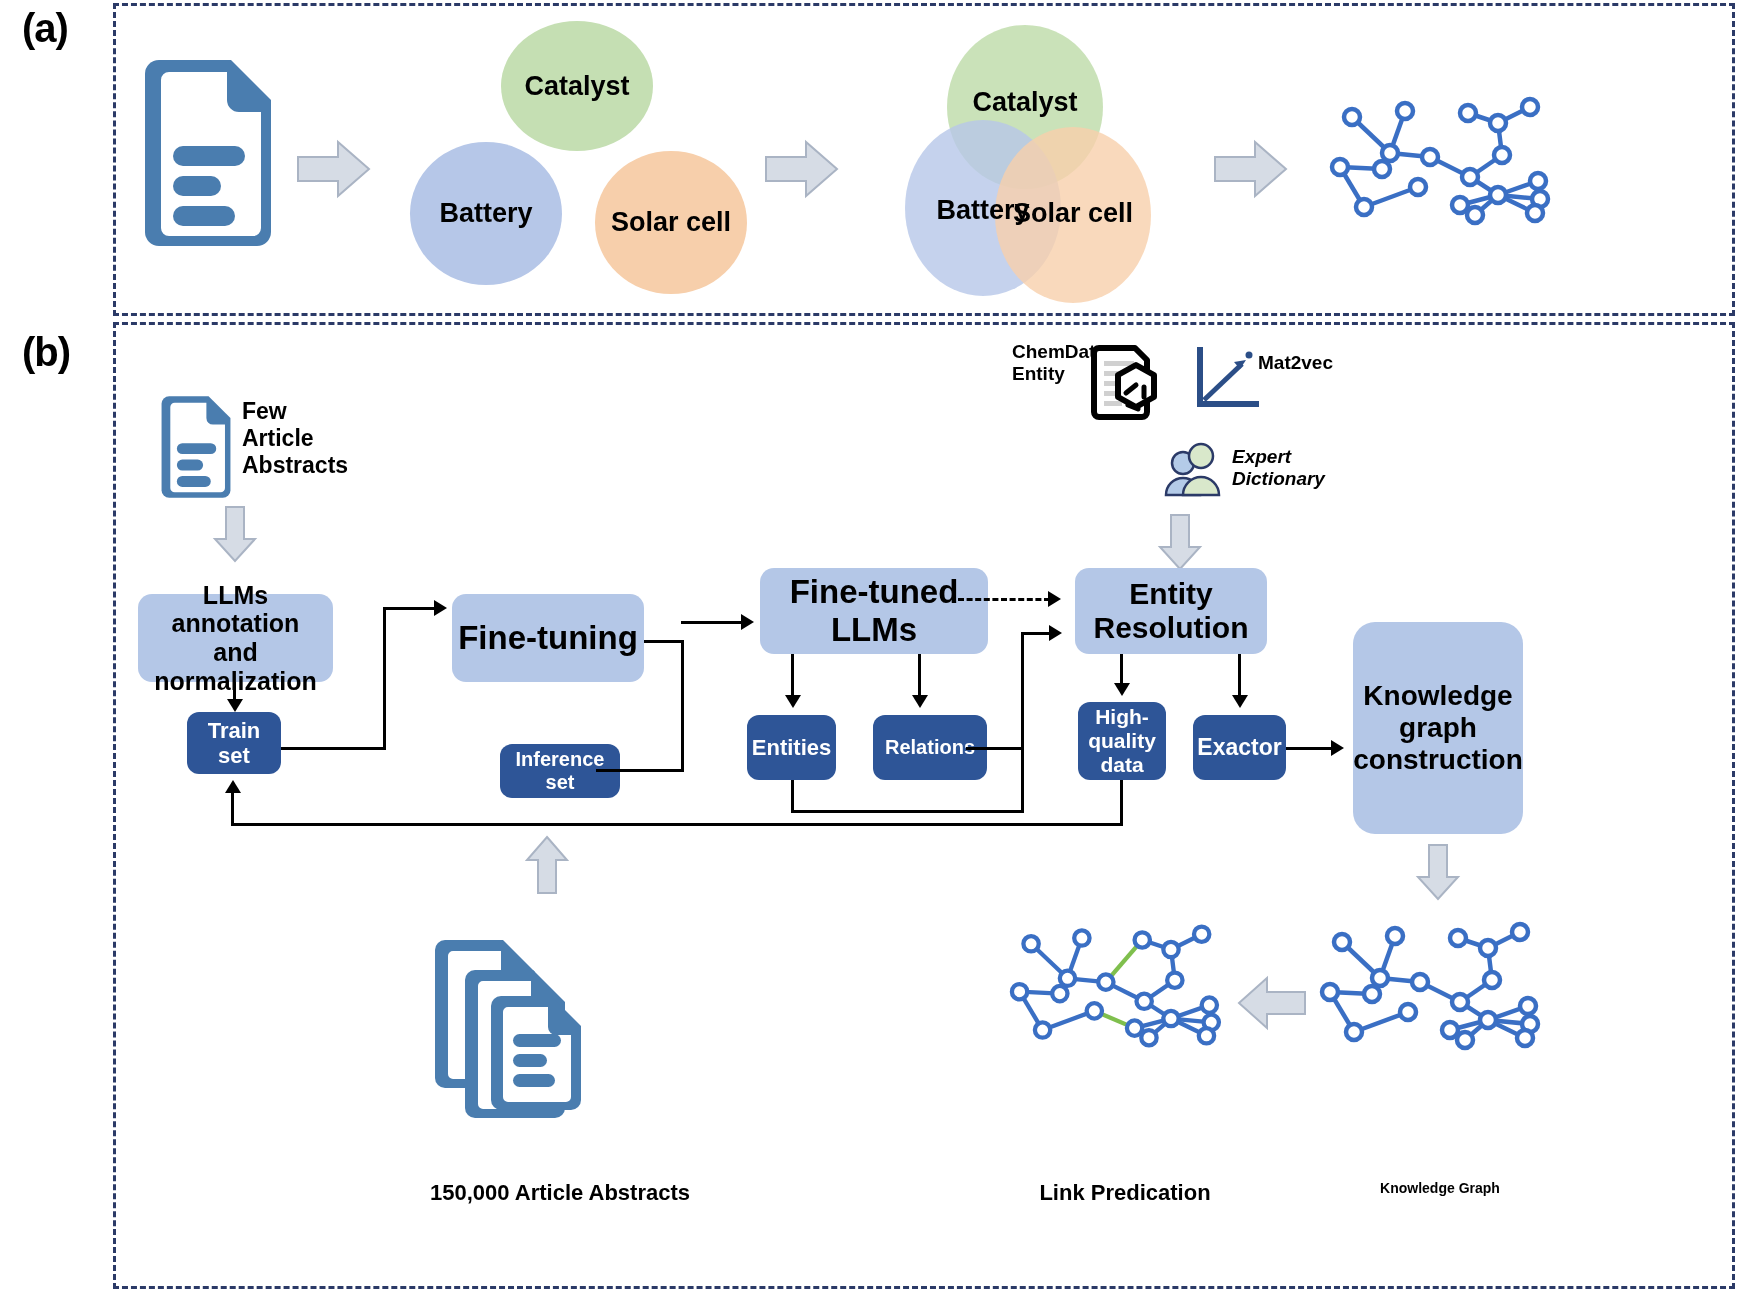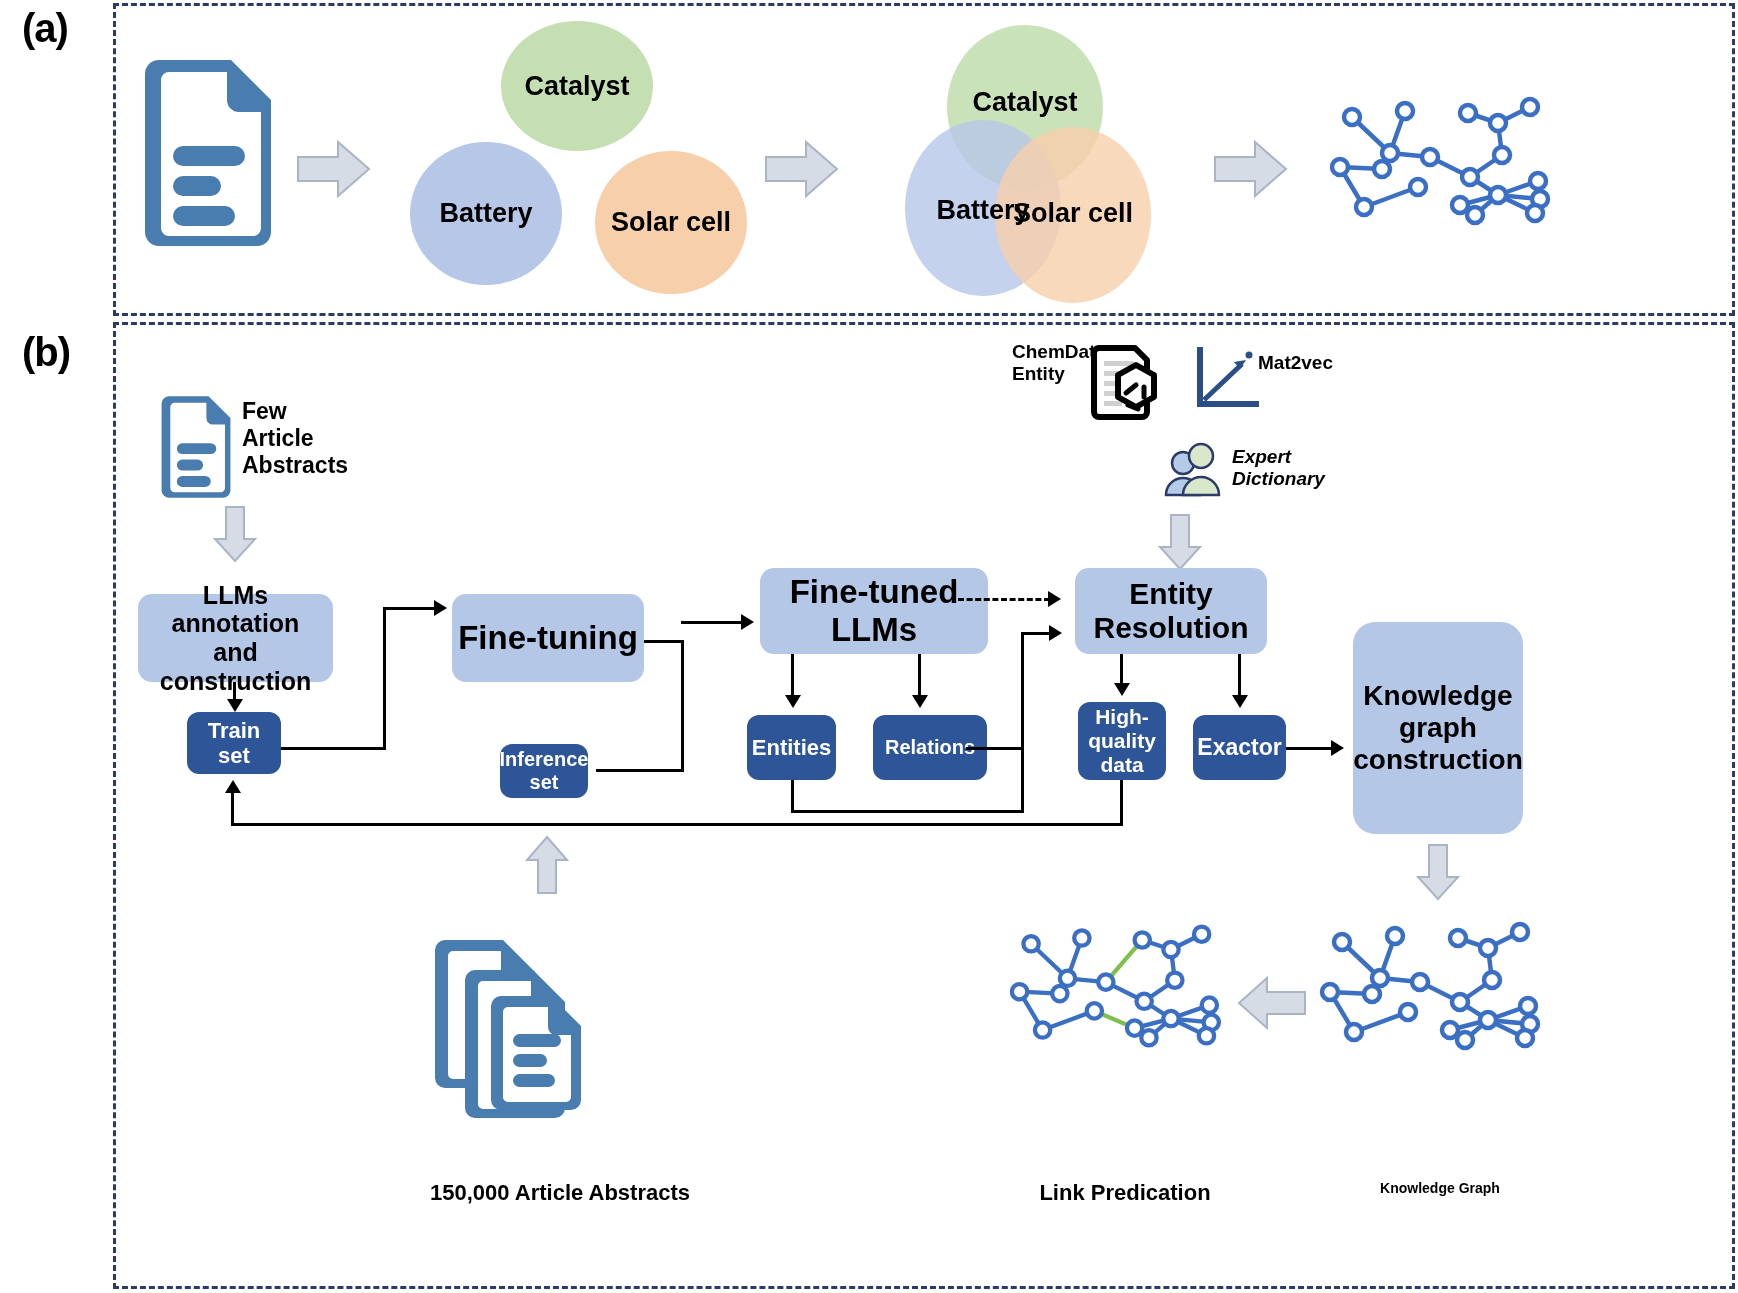--- a/index.html
+++ b/index.html
@@ -233,21 +233,21 @@
 
   <div class="blockarrow" style="left:1158px;top:513px;">
     <svg width="44" height="58" viewBox="0 0 44 58">
       <path d="M13 2 h18 v32 h11 l-20 22 -20 -22 h11 z" fill="#d6dce5" stroke="#aab4c4" stroke-width="2"></path>
     </svg>
   </div>
 
   <div class="box box-light" style="left:138px;top:594px;width:195px;height:88px;font-size:25px;">
     <div>
       <div>LLMs annotation</div>
-      <div>and construction</div>
+      <div>and normalization</div>
     </div>
   </div>
 
   <div class="box box-light" style="left:452px;top:594px;width:192px;height:88px;font-size:33px;">
     <span>Fine-tuning</span>
   </div>
 
   <div class="box box-light" style="left:760px;top:568px;width:228px;height:86px;font-size:33px;">
     <div>
       <div>Fine-tuned</div>
@@ -270,21 +270,21 @@
     </div>
   </div>
 
   <div class="box box-dark" style="left:187px;top:712px;width:94px;height:62px;font-size:22px;">
     <div>
       <div>Train</div>
       <div>set</div>
     </div>
   </div>
 
-  <div class="box box-dark" style="left:500px;top:744px;width:88px;height:54px;font-size:20px;">
+  <div class="box box-dark" style="left:500px;top:744px;width:120px;height:54px;font-size:20px;">
     <div>
       <div>Inference</div>
       <div>set</div>
     </div>
   </div>
 
   <div class="box box-dark" style="left:747px;top:715px;width:89px;height:65px;font-size:22px;">
     <span>Entities</span>
   </div>
 

